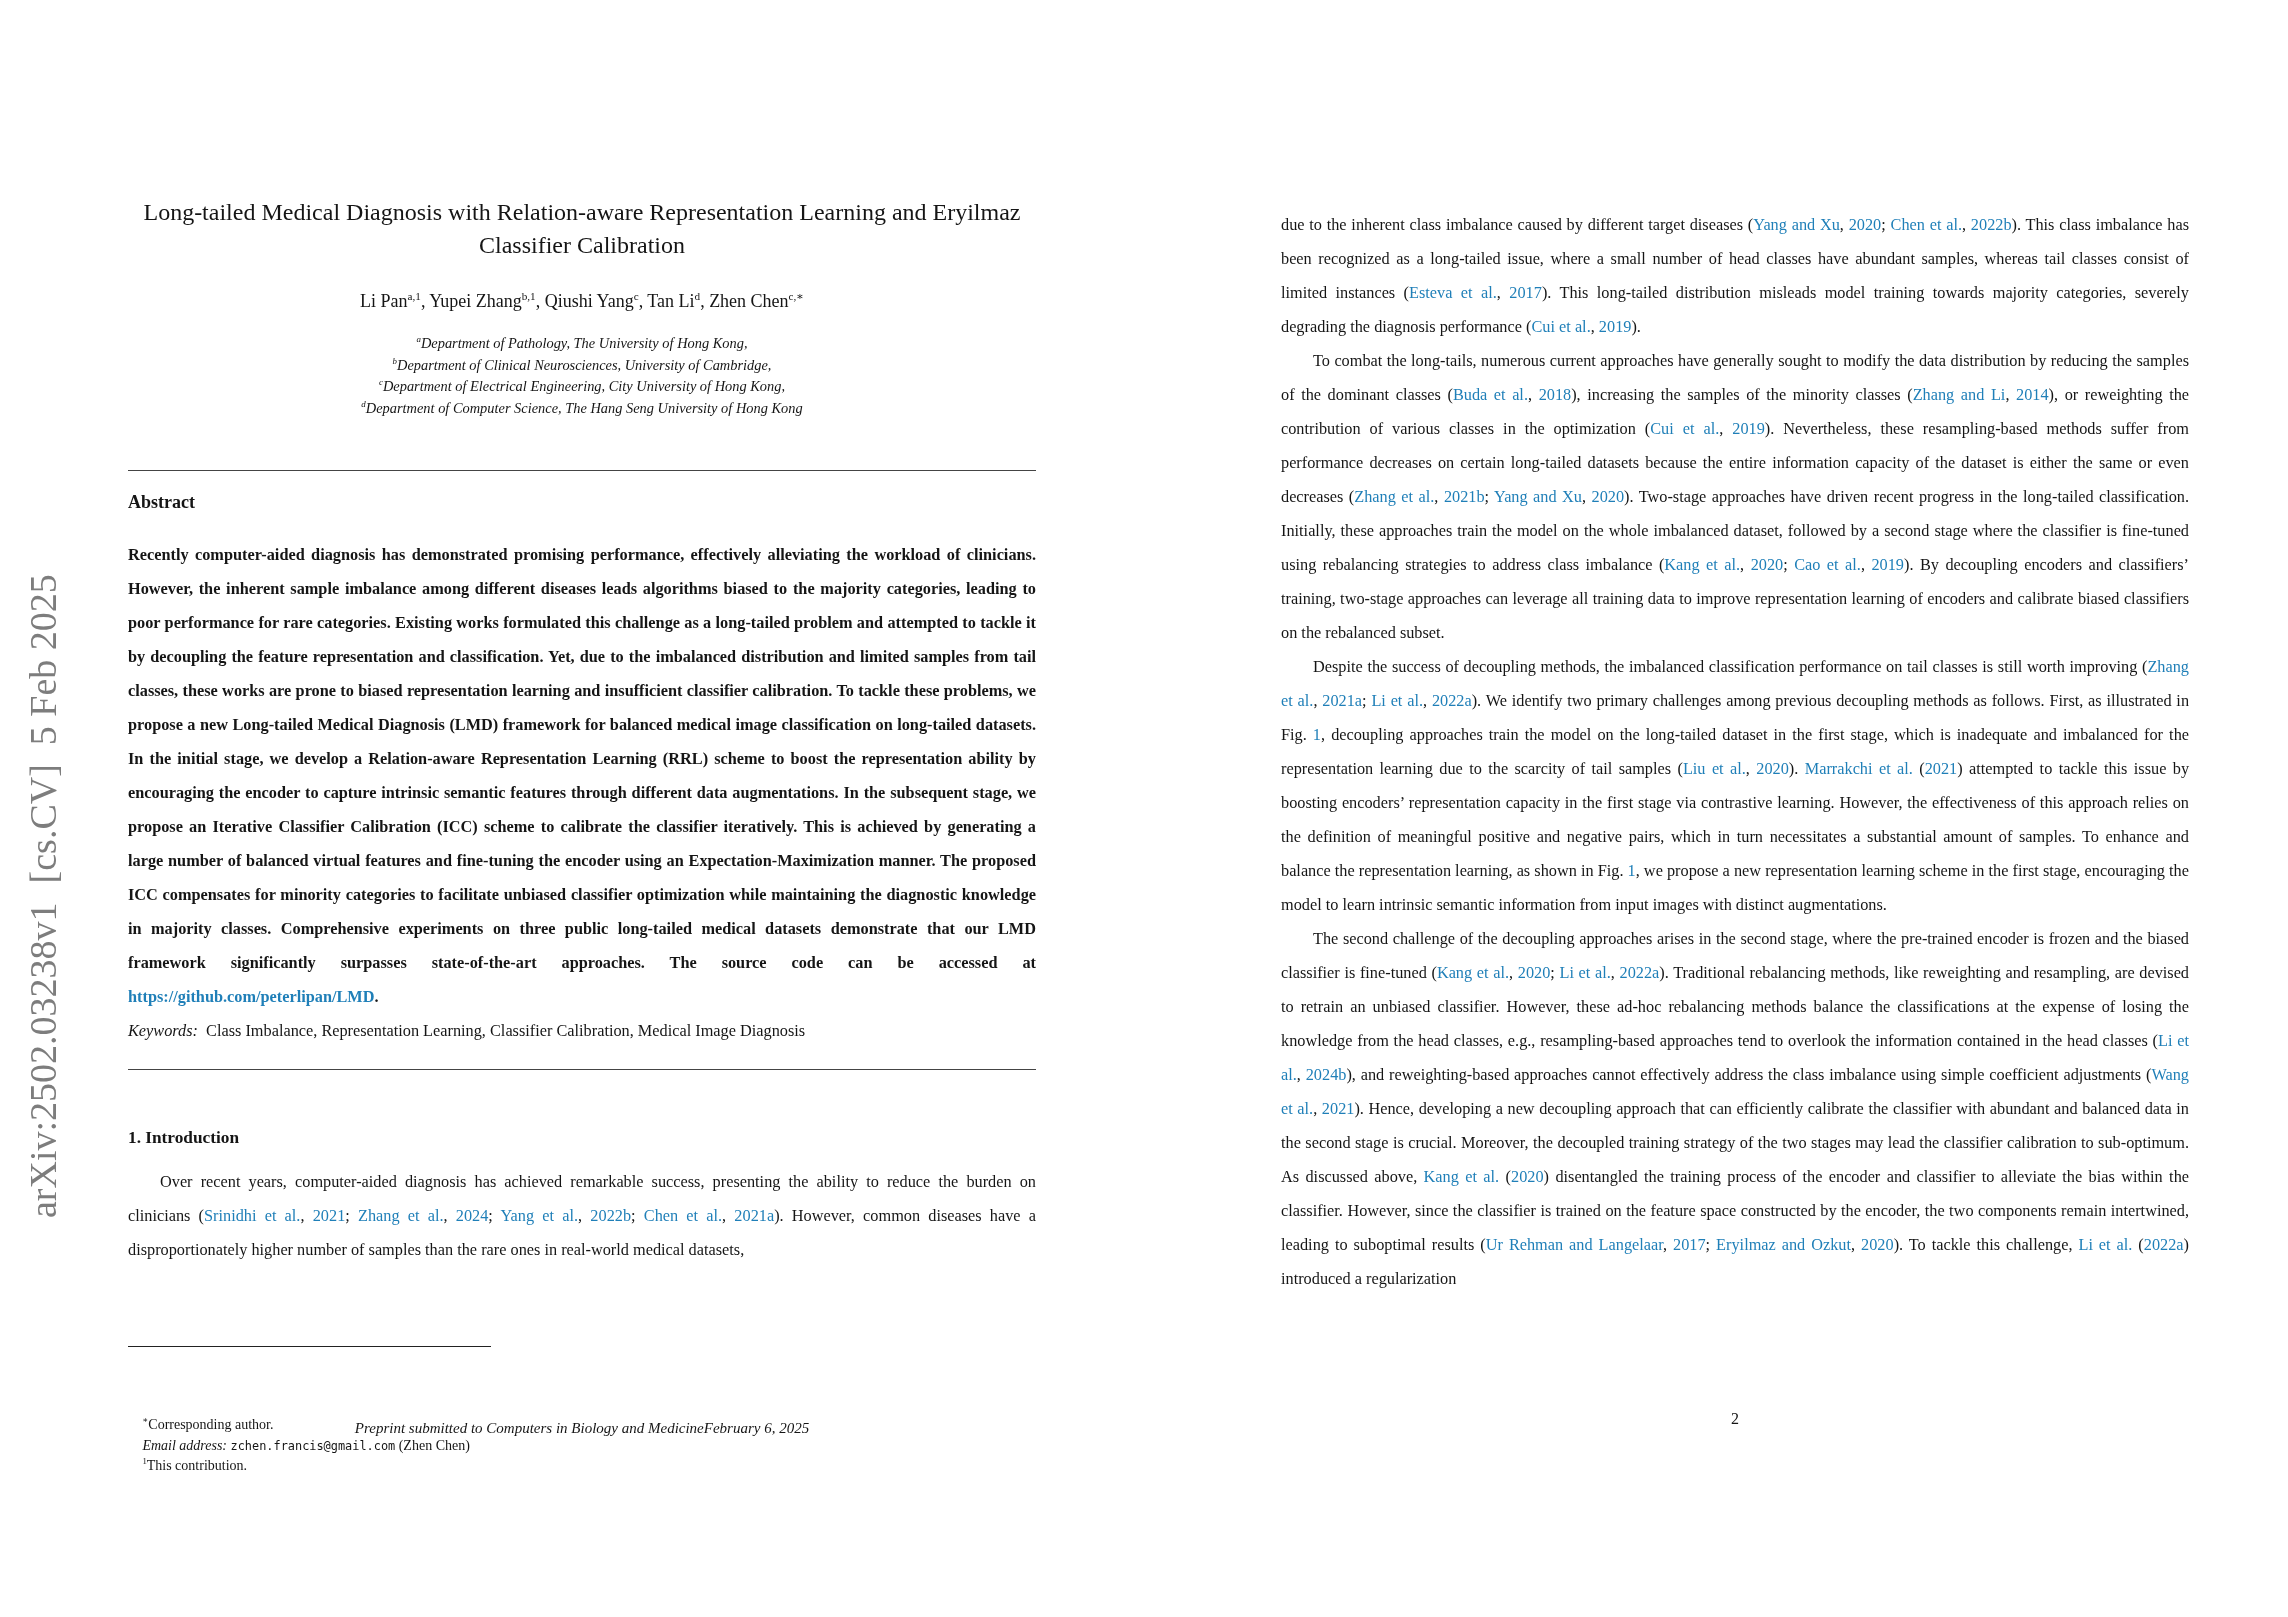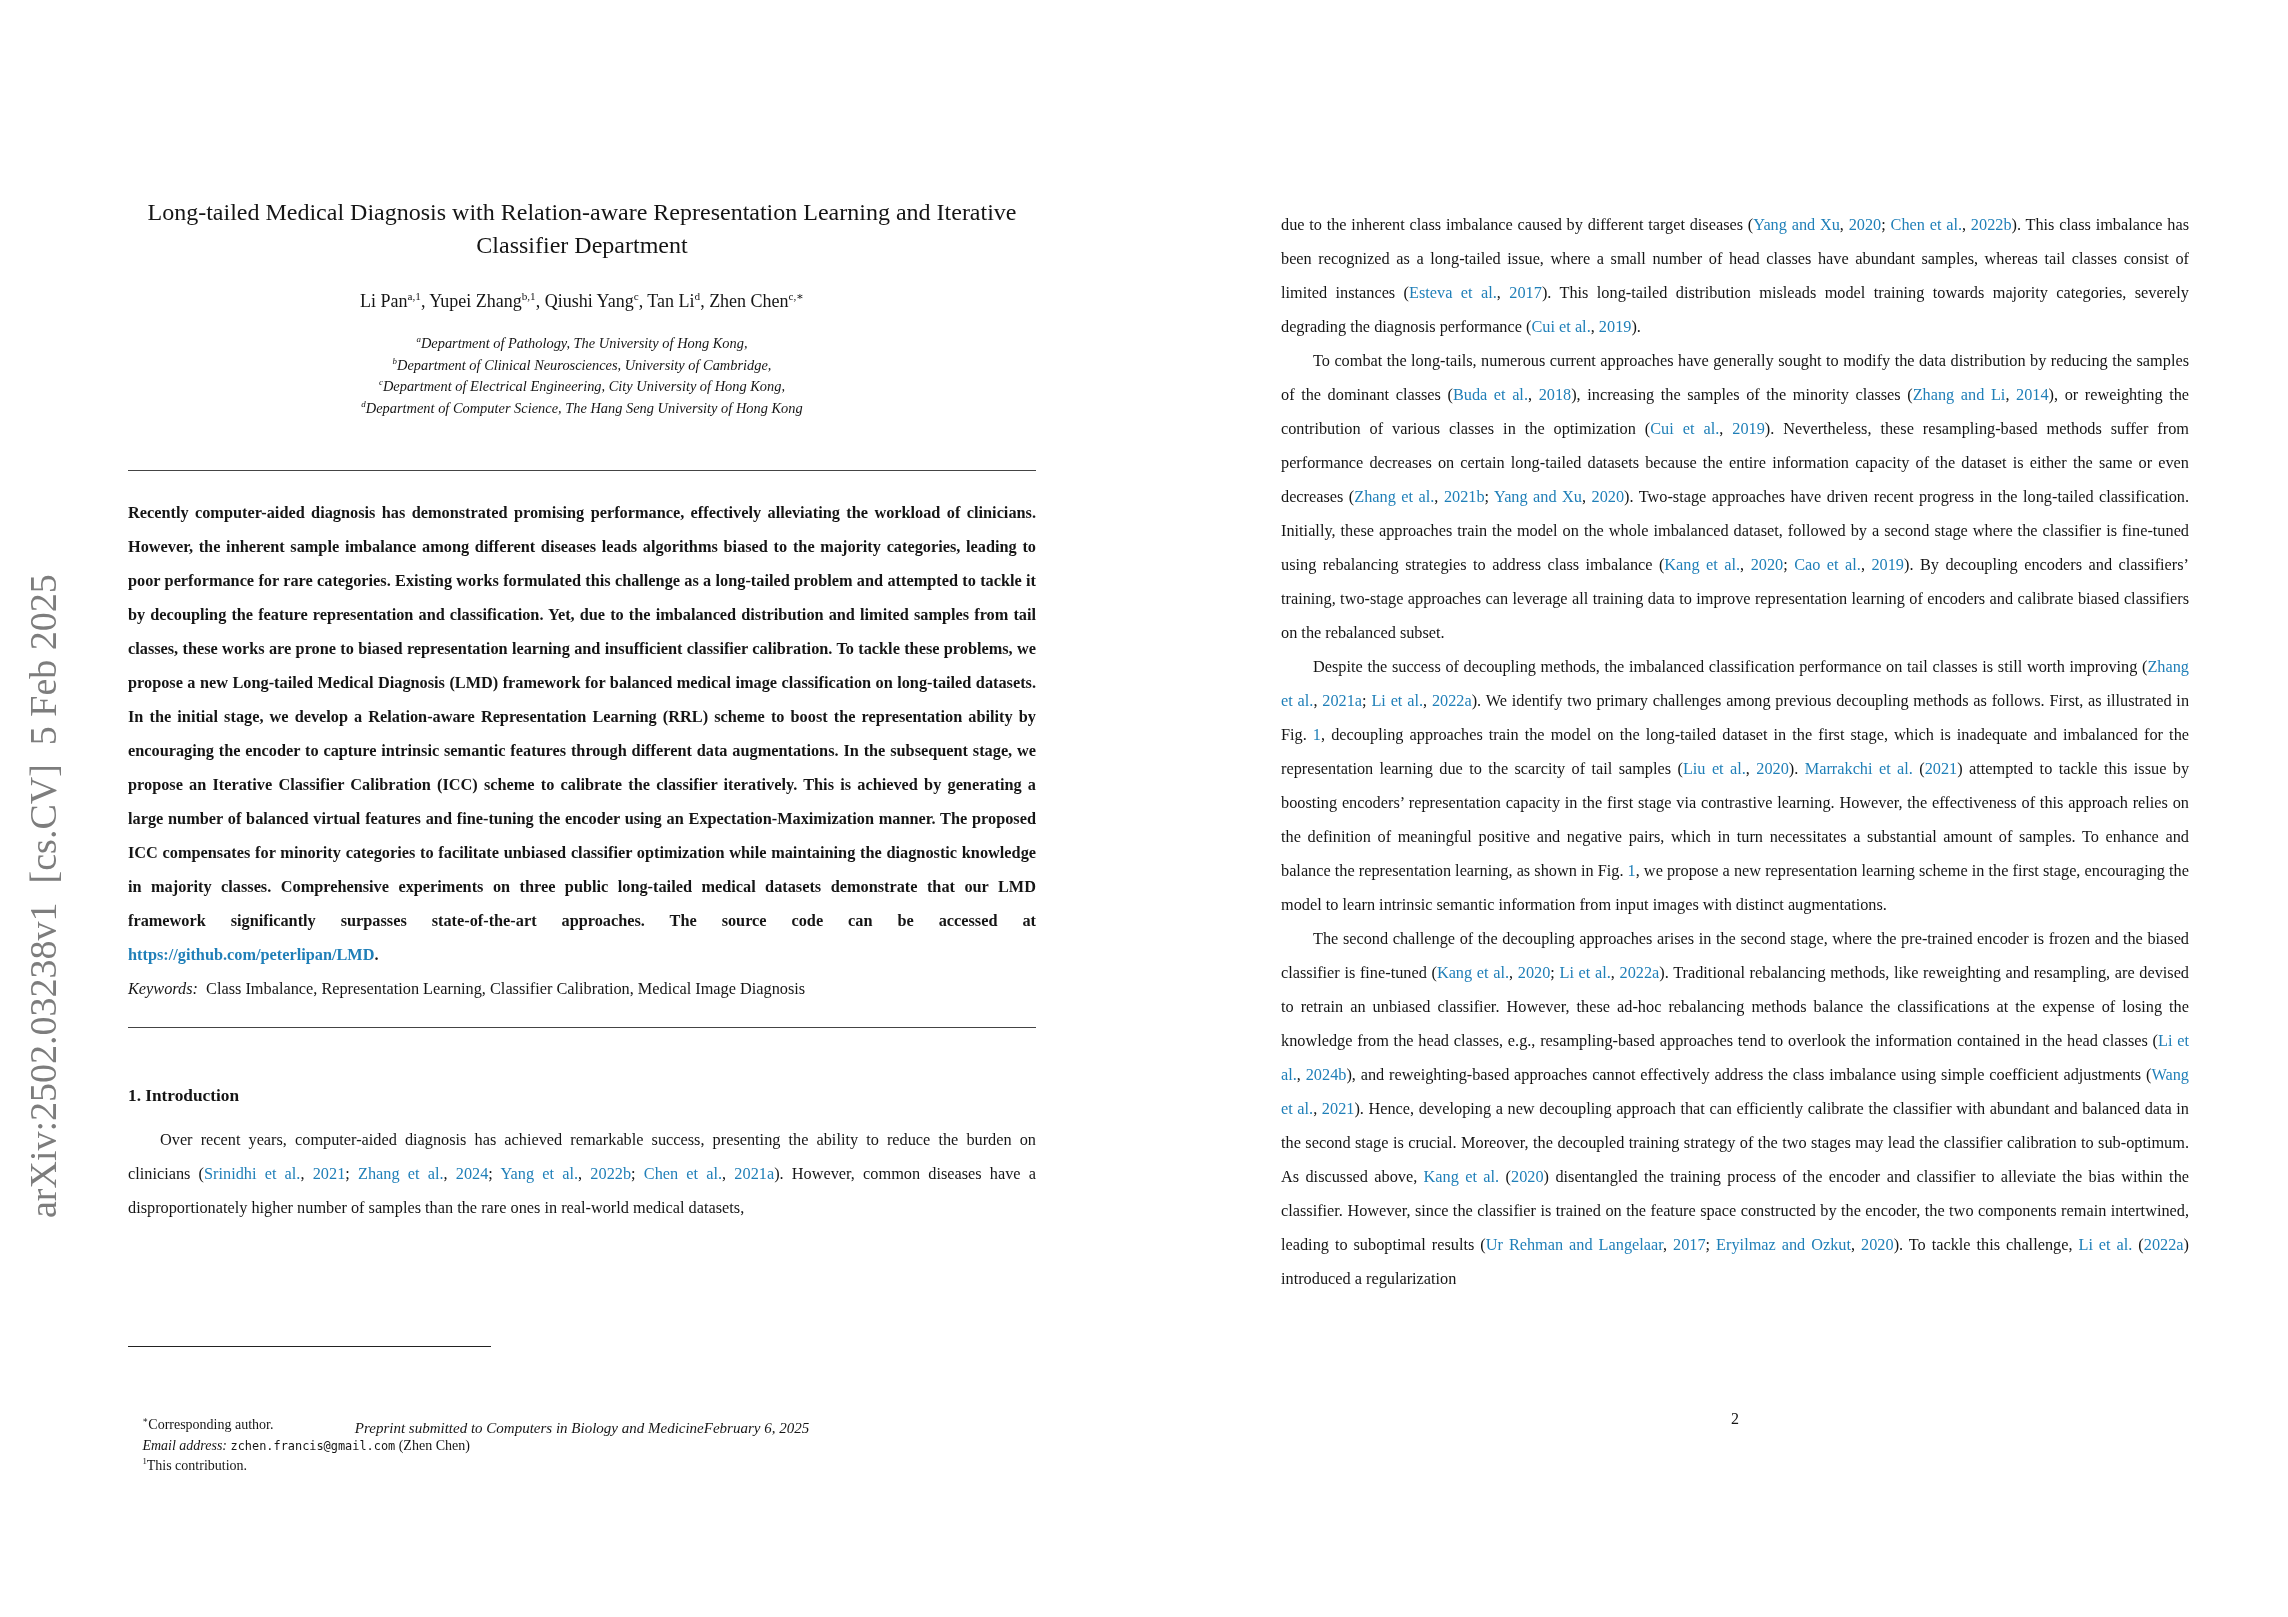--- a/index.html
+++ b/index.html
@@ -96,29 +96,30 @@
   .seg-sup { vertical-align: super; font-size: 0.62em; line-height: 0; }
   .seg-italic { font-style: italic; }
   .seg-mono { font-family: "DejaVu Sans Mono", "Liberation Mono", monospace; font-size: 0.85em; }
 </style>
 </head>
 <body>
 
 <div class="arxiv-banner">arXiv:2502.03238v1  [cs.CV]  5 Feb 2025</div>
 
 <div class="page page-1">
-  <h1 class="paper-title">Long-tailed Medical Diagnosis with Relation-aware Representation Learning and Iterative Classifier Department</h1>
+  <h1 class="paper-title">Long-tailed Medical Diagnosis with Relation-aware Representation Learning and Eryilmaz Classifier Calibration</h1>
   <div class="author-line"><span>Li Pan</span><span class="seg-sup">a,1</span><span>, Yupei Zhang</span><span class="seg-sup">b,1</span><span>, Qiushi Yang</span><span class="seg-sup">c</span><span>, Tan Li</span><span class="seg-sup">d</span><span>, Zhen Chen</span><span class="seg-sup">c,∗</span></div>
   <div class="affiliations">
     <div><span class="seg-sup">a</span><span>Department of Pathology, The University of Hong Kong,</span></div>
     <div><span class="seg-sup">b</span><span>Department of Clinical Neurosciences, University of Cambridge,</span></div>
     <div><span class="seg-sup">c</span><span>Department of Electrical Engineering, City University of Hong Kong,</span></div>
     <div><span class="seg-sup">d</span><span>Department of Computer Science, The Hang Seng University of Hong Kong</span></div>
   </div>
   <hr class="rule rule-top">
+  <h2 class="abstract-heading">Abstract</h2>
   <p class="body-text abstract-text"><span>Recently computer-aided diagnosis has demonstrated promising performance, effectively alleviating the workload of clinicians. However, the inherent sample imbalance among different diseases leads algorithms biased to the majority categories, leading to poor performance for rare categories. Existing works formulated this challenge as a long-tailed problem and attempted to tackle it by decoupling the feature representation and classification. Yet, due to the imbalanced distribution and limited samples from tail classes, these works are prone to biased representation learning and insufficient classifier calibration. To tackle these problems, we propose a new Long-tailed Medical Diagnosis (LMD) framework for balanced medical image classification on long-tailed datasets. In the initial stage, we develop a Relation-aware Representation Learning (RRL) scheme to boost the representation ability by encouraging the encoder to capture intrinsic semantic features through different data augmentations. In the subsequent stage, we propose an Iterative Classifier Calibration (ICC) scheme to calibrate the classifier iteratively. This is achieved by generating a large number of balanced virtual features and fine-tuning the encoder using an Expectation-Maximization manner. The proposed ICC compensates for minority categories to facilitate unbiased classifier optimization while maintaining the diagnostic knowledge in majority classes. Comprehensive experiments on three public long-tailed medical datasets demonstrate that our LMD framework significantly surpasses state-of-the-art approaches. The source code can be accessed at </span><span class="seg-link">https://github.com/peterlipan/LMD</span><span>.</span></p>
   <p class="body-text keywords-line"><span class="seg-italic">Keywords:</span><span>&nbsp; Class Imbalance, Representation Learning, Classifier Calibration, Medical Image Diagnosis</span></p>
   <hr class="rule rule-bottom">
   <h3 class="section-heading">1.  Introduction</h3>
   <p class="body-text intro-paragraph"><span>Over recent years, computer-aided diagnosis has achieved remarkable success, presenting the ability to reduce the burden on clinicians (</span><span class="seg-link">Srinidhi et al.</span><span>, </span><span class="seg-link">2021</span><span>; </span><span class="seg-link">Zhang et al.</span><span>, </span><span class="seg-link">2024</span><span>; </span><span class="seg-link">Yang et al.</span><span>, </span><span class="seg-link">2022b</span><span>; </span><span class="seg-link">Chen et al.</span><span>, </span><span class="seg-link">2021a</span><span>).  However, common diseases have a disproportionately higher number of samples than the rare ones in real-world medical datasets,</span></p>
 
   <hr class="footnote-rule">
   <div class="footnotes">
     <div class="footnote"><span class="seg-sup">∗</span><span>Corresponding author.</span></div>
     <div class="footnote"><span class="seg-italic">Email address:</span><span> </span><span class="seg-mono">zchen.francis@gmail.com</span><span> (Zhen Chen)</span></div>

